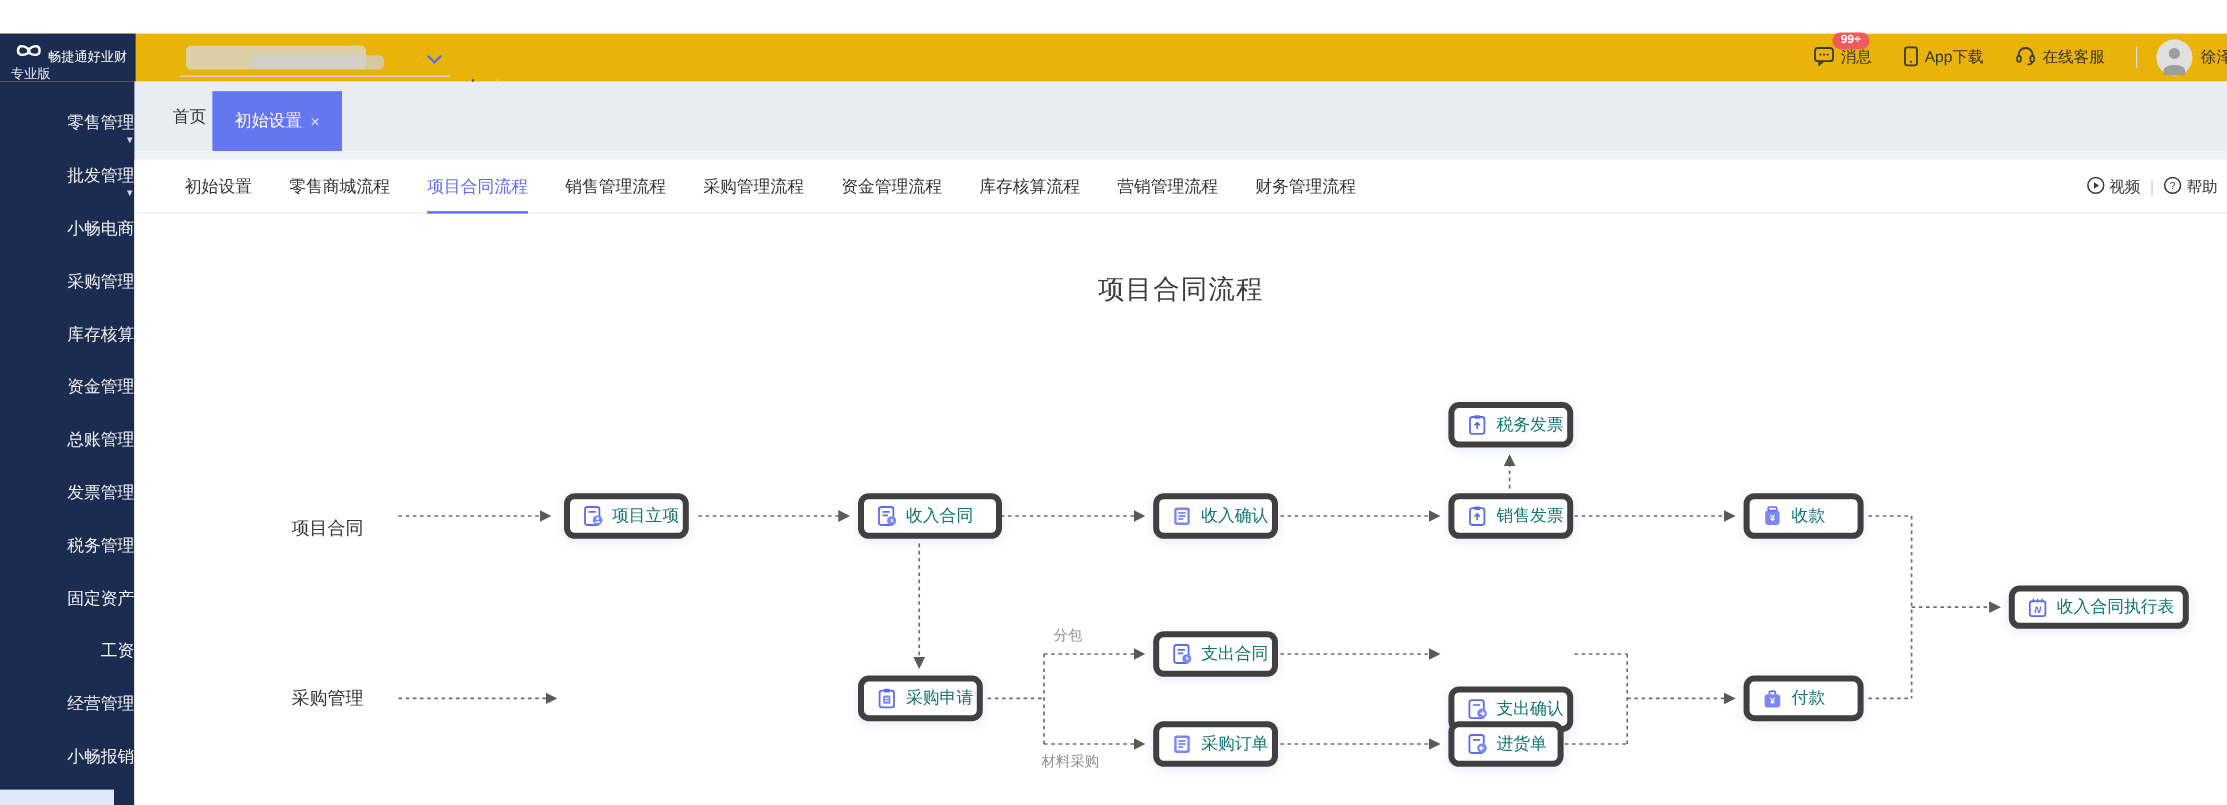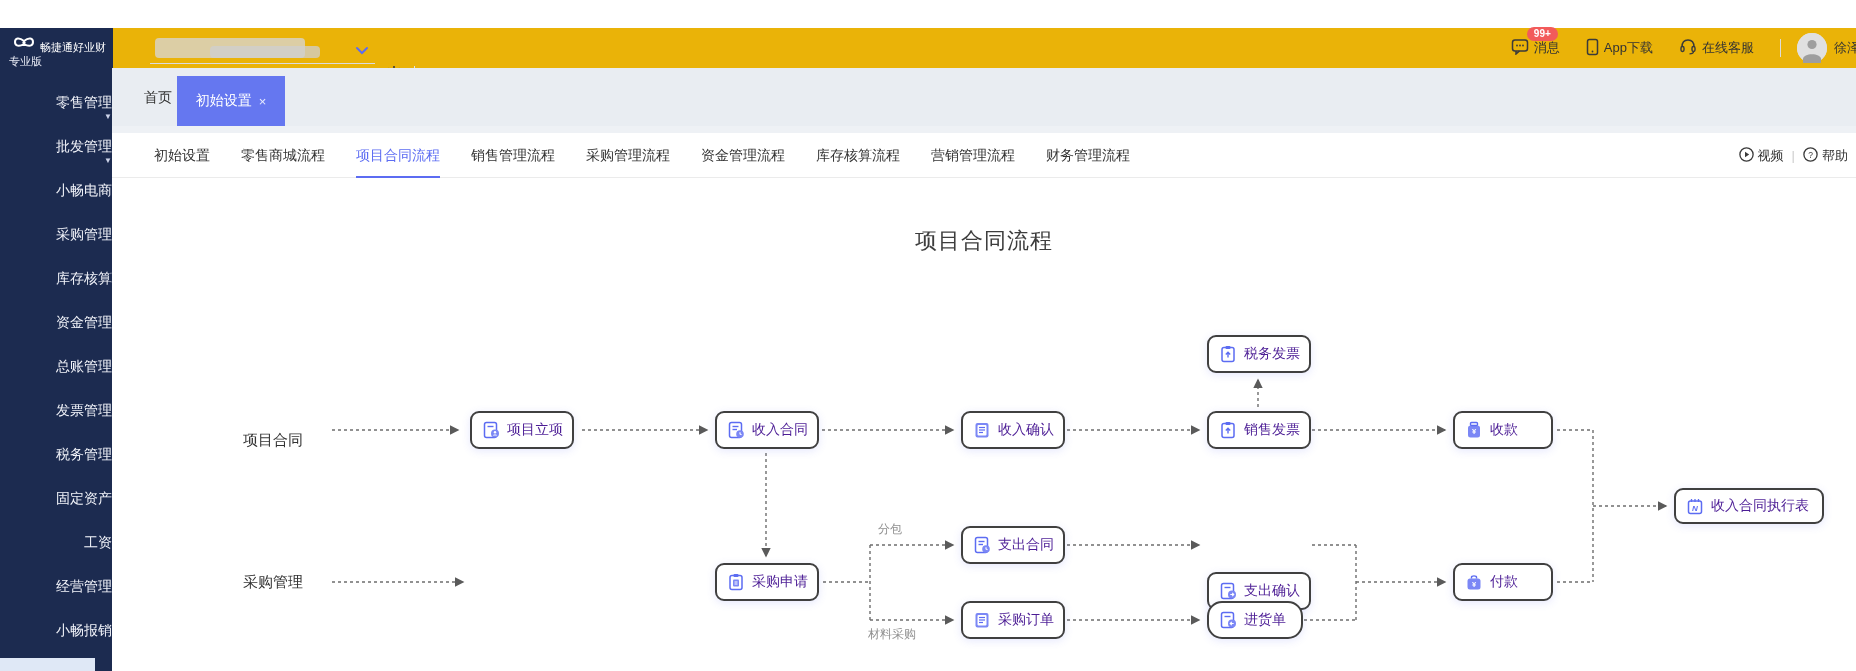--- a/index.html
+++ b/index.html
@@ -51,21 +51,21 @@
   .ftab.active { color:#5c6cf2; border-bottom:2px solid #5c6cf2; }
   .ft-right { position:absolute; right:8px; top:0; height:45px; display:flex; align-items:center; gap:6px; font-size:13px; color:#333; }
   .ft-right .sep { color:#ccc; margin:0 2px; }
   .ft-link { display:flex; align-items:center; gap:4px; cursor:pointer; }
 
   
   .flow { position:absolute; left:0; top:45px; width:1744px; height:493px; }
   .flow-title { position:absolute; left:0; top:48px; width:1744px; text-align:center; font-size:22px; color:#3d3d3d; font-weight:500; letter-spacing:1px; }
   .flow-svg { position:absolute; left:0; top:0; pointer-events:none; }
   .row-label { position:absolute; font-size:15px; font-weight:500; color:#333; white-space:nowrap; }
-  .node { position:absolute; height:38px; background:#fff; border:2px solid #404040; border-radius:9px; box-shadow:0 2px 8px rgba(99,112,240,.16); display:flex; align-items:center; gap:7px; padding:0 10px; font-size:14px; color:#4c1d95; cursor:pointer; white-space:nowrap; }
+  .node { position:absolute; height:38px; background:#fff; border:5px solid #404040; border-radius:9px; box-shadow:0 2px 8px rgba(99,112,240,.16); display:flex; align-items:center; gap:7px; padding:0 10px; font-size:14px; color:#0f766e; cursor:pointer; white-space:nowrap; }
   .edge-label { position:absolute; font-size:12px; color:#8f8f8f; white-space:nowrap; }
   .nicon { display:flex; align-items:center; }
 </style>
 </head>
 <body>
 
 <div id="app">
 
   <div class="top-strip"></div>
 
@@ -296,21 +296,21 @@
           <svg width="18" height="18" viewBox="0 0 18 18">
               <rect x="2.5" y="1.5" width="12" height="15" rx="2" fill="none" stroke="#5c6cf2" stroke-width="1.5"></rect>
               <line x1="5.5" y1="5.5" x2="11.5" y2="5.5" stroke="#5c6cf2" stroke-width="1.4"></line>
               <circle cx="13" cy="12.5" r="4" fill="#7b87f5"></circle>
               <circle cx="13" cy="11.2" r="1.2" fill="#fff"></circle>
               <path d="M10.8 14.6 C10.8 13,15.2 13,15.2 14.6 Z" fill="#fff"></path>
             </svg>
         </span>
         <span>项目立项</span>
       </div>
-      <div class="node" style="left:603px; top:233px; width:104px;">
+      <div class="node" style="left:603px; top:233px; width:120px;">
         <span class="nicon">
           <svg width="18" height="18" viewBox="0 0 18 18">
               <rect x="2.5" y="1.5" width="12" height="15" rx="2" fill="none" stroke="#5c6cf2" stroke-width="1.5"></rect>
               <line x1="5.5" y1="5.5" x2="11.5" y2="5.5" stroke="#5c6cf2" stroke-width="1.4"></line>
               <line x1="5.5" y1="8.5" x2="10" y2="8.5" stroke="#5c6cf2" stroke-width="1.4"></line>
               <circle cx="13" cy="13" r="3.8" fill="#7b87f5"></circle>
               <path d="M13 11.3 V13 L14.5 13.8" stroke="#fff" stroke-width="1.1" fill="none"></path>
             </svg>
         </span>
         <span>收入合同</span>
@@ -410,21 +410,21 @@
           <svg width="18" height="18" viewBox="0 0 18 18">
               <rect x="2.5" y="2" width="13" height="14.5" rx="2" fill="#7b87f5"></rect>
               <rect x="4.5" y="4" width="9" height="10.5" rx="1" fill="#fff"></rect>
               <line x1="6" y1="6.5" x2="12" y2="6.5" stroke="#5c6cf2" stroke-width="1.2"></line>
               <line x1="6" y1="9" x2="12" y2="9" stroke="#5c6cf2" stroke-width="1.2"></line>
               <line x1="6" y1="11.5" x2="10" y2="11.5" stroke="#5c6cf2" stroke-width="1.2"></line>
             </svg>
         </span>
         <span>采购订单</span>
       </div>
-      <div class="node" style="left:1095px; top:423px; width:96px;border-radius:15px;">
+      <div class="node" style="left:1095px; top:423px; width:96px;">
         <span class="nicon">
           <svg width="18" height="18" viewBox="0 0 18 18">
               <rect x="2.5" y="1.5" width="12" height="15" rx="2" fill="none" stroke="#5c6cf2" stroke-width="1.5"></rect>
               <line x1="5.5" y1="5.5" x2="11.5" y2="5.5" stroke="#5c6cf2" stroke-width="1.4"></line>
               <circle cx="13" cy="12.5" r="4" fill="#7b87f5"></circle>
               <path d="M14.7 12.5 H11.5 M12.8 10.8 L11.2 12.5 L12.8 14.2" stroke="#fff" stroke-width="1.1" fill="none"></path>
             </svg>
         </span>
         <span>进货单</span>
       </div>

